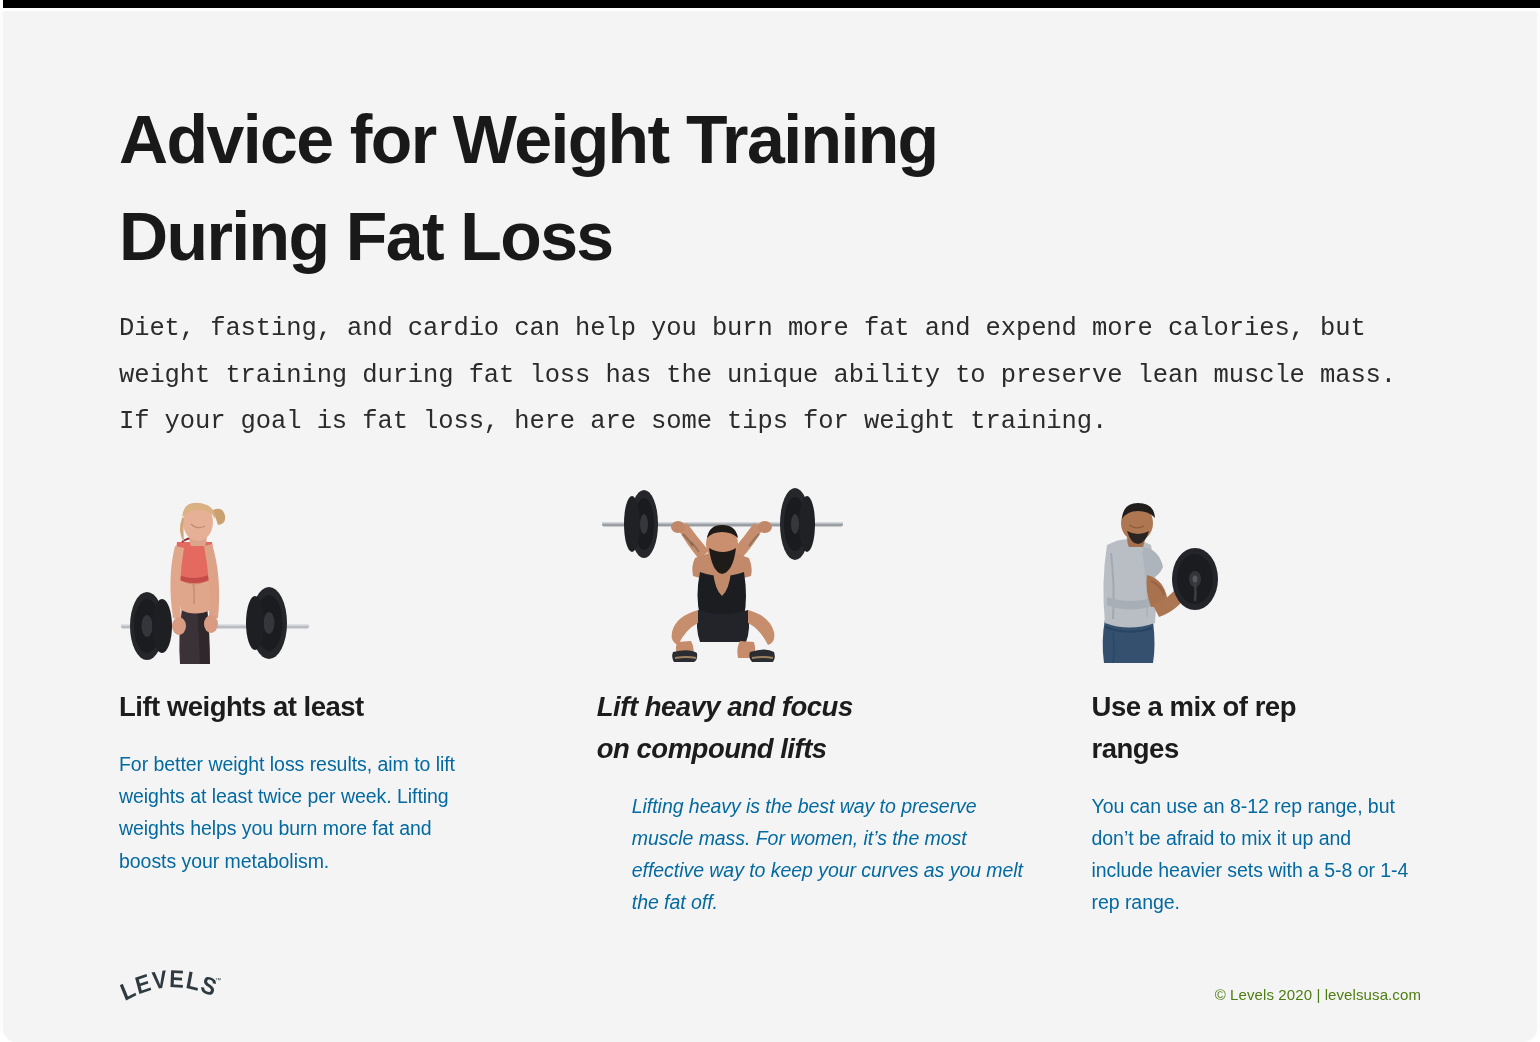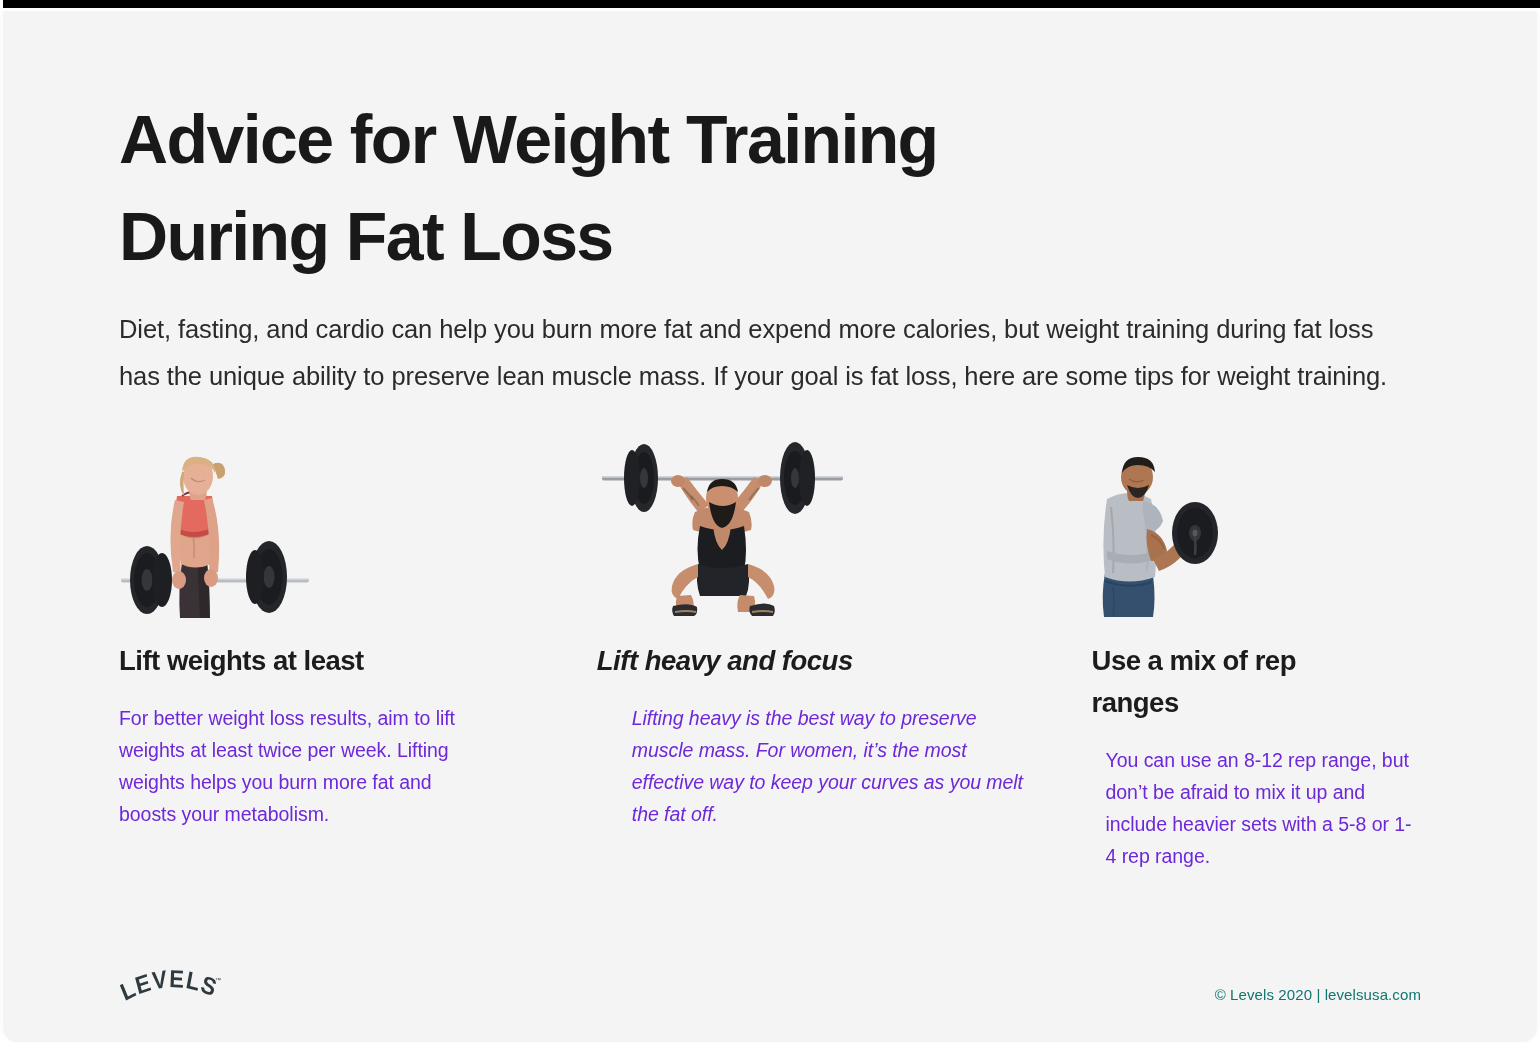--- a/index.html
+++ b/index.html
@@ -52,20 +52,21 @@
   .title .line { display:block; }
 
   
   .intro {
     margin-top:22px;
     font-size:25.5px;
     line-height:1.82;
     color:#2b2b2b;
     max-width:1300px;
     letter-spacing:-0.1px;
+    font-family:Liberation Mono, monospace;
   }
 
   
   .columns {
     display:flex;
     margin-top:34px;
     gap:0;
     justify-content:center;
   }
   .col { position:relative; }
@@ -89,40 +90,40 @@
     line-height:1.52;
     color:#1c1c1c;
     letter-spacing:-0.5px;
     margin-bottom:20px;
   }
   .col-heading .line { display:block; }
 
   .col-body {
     font-size:19.5px;
     line-height:1.65;
-    color:#6d28d9;
+    color:#0369a1;
     letter-spacing:-0.05px;
   }
   .col-0 .col-body { max-width:370px; }
   .col-1 .col-body { max-width:410px;margin-left:35px; }
-  .col-2 .col-body { max-width:320px;margin-left:14px; }
+  .col-2 .col-body { max-width:320px; }
 
   
   .footer {
     position:absolute;
     left:116px; right:116px;
     bottom:36px;
     display:flex;
     align-items:flex-end;
     justify-content:space-between;
   }
   .logo { width:104px; height:36px; display:block; }
   .copyright {
     font-size:15px;
-    color:#0f766e;
+    color:#4d7c0f;
     letter-spacing:0.1px;
     padding-bottom:3px;
   }
 </style>
 </head>
 <body>
 
 <div id="infographic">
 
   <div class="top-bar"></div>
@@ -237,20 +238,21 @@
             <path d="M155 158 q3 10 -2 16 l-14 0 q-2 -10 2 -17 z" fill="#c58b6b"></path>
 
             <path d="M74 168 q16 -4 24 1 q1 7 -3 9 l-20 0 q-3 -5 -1 -10 z" fill="#2b2c31"></path>
             <path d="M151 168 q16 -5 24 0 q2 6 -1 10 l-21 0 q-4 -4 -2 -10 z" fill="#2b2c31"></path>
             <path d="M76 174 q12 -2 21 0" stroke="#9d8260" stroke-width="2" fill="none"></path>
             <path d="M153 174 q12 -2 21 0" stroke="#9d8260" stroke-width="2" fill="none"></path>
           </svg>
         </div>
         <h2 class="col-heading">
           <span class="line">Lift heavy and focus</span>
+          <span class="line">on compound lifts</span>
         </h2>
         <p class="col-body">Lifting heavy is the best way to preserve muscle mass. For women, it’s the most effective way to keep your curves as you melt the fat off.</p>
       </div>
 
       <div class="col col-2">
         <div class="col-img-wrap">
           <svg class="col-img" viewBox="0 0 130 163">
 
             <path d="M14 118 q26 10 48 2 q3 24 0 42 l-49 0 q-3 -22 1 -44 z" fill="#34506e"></path>
             <path d="M14 126 q24 9 47 1" stroke="#284462" stroke-width="2" fill="none"></path>

